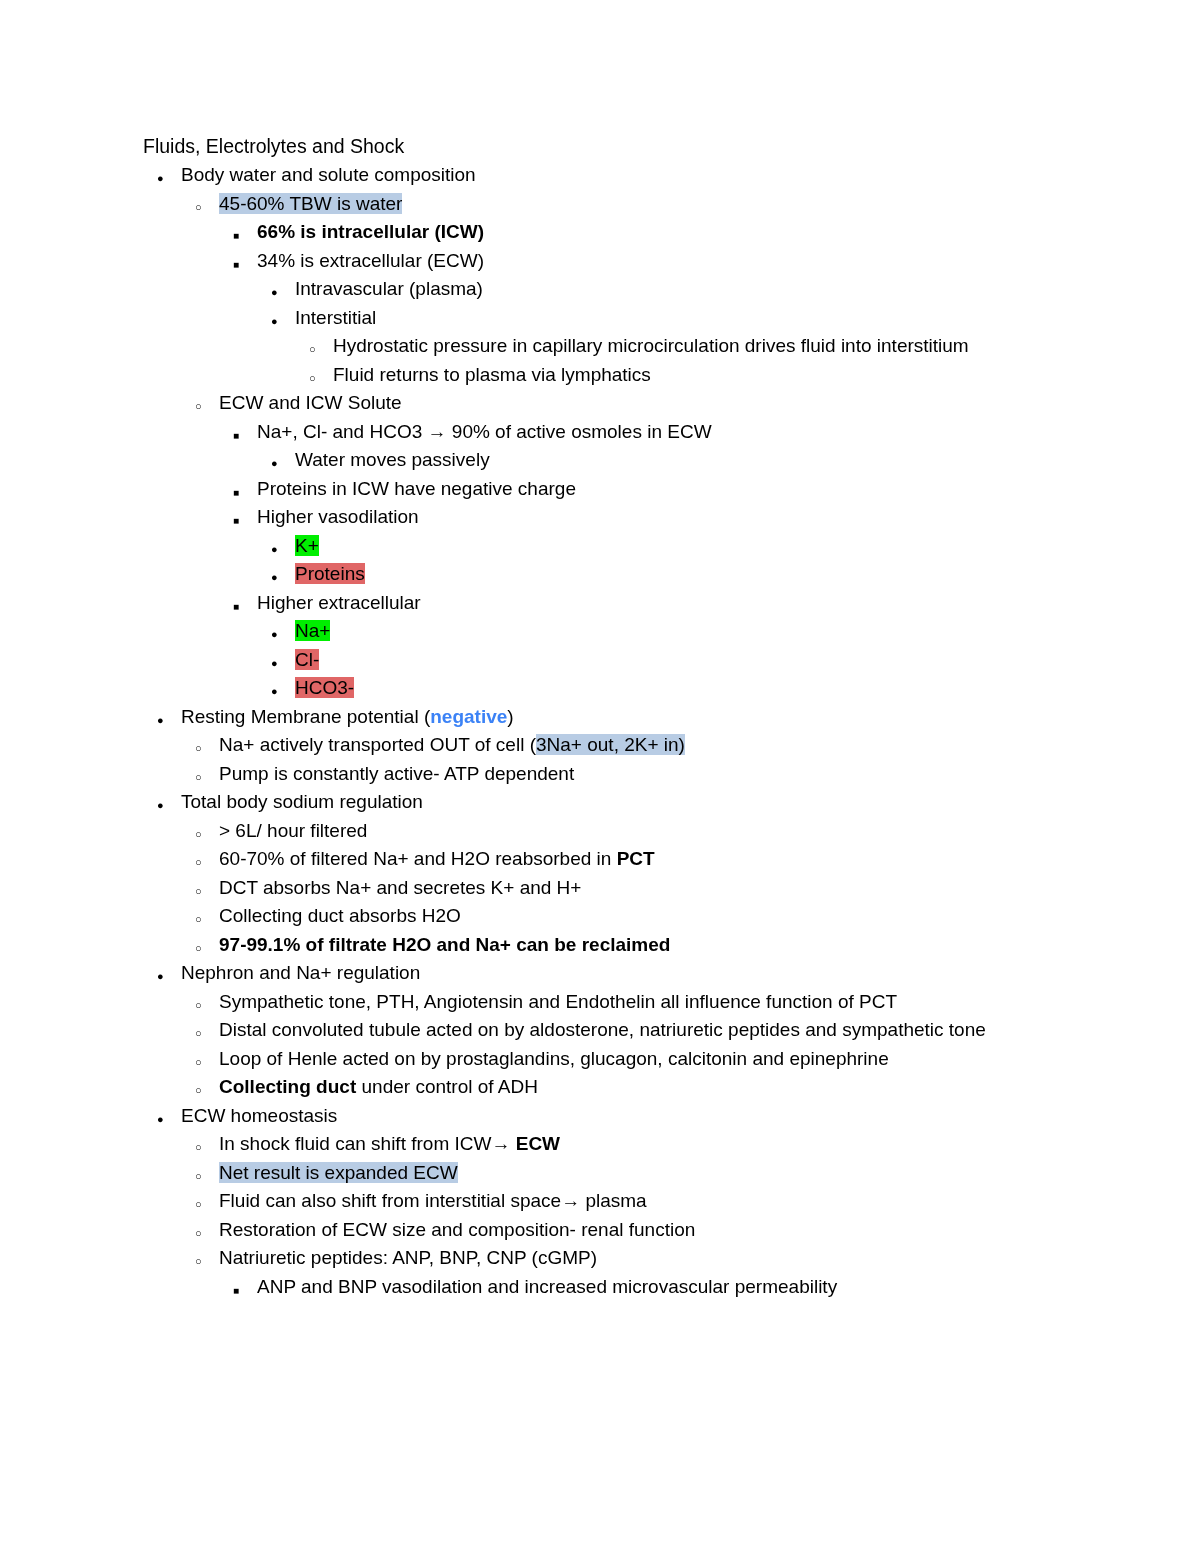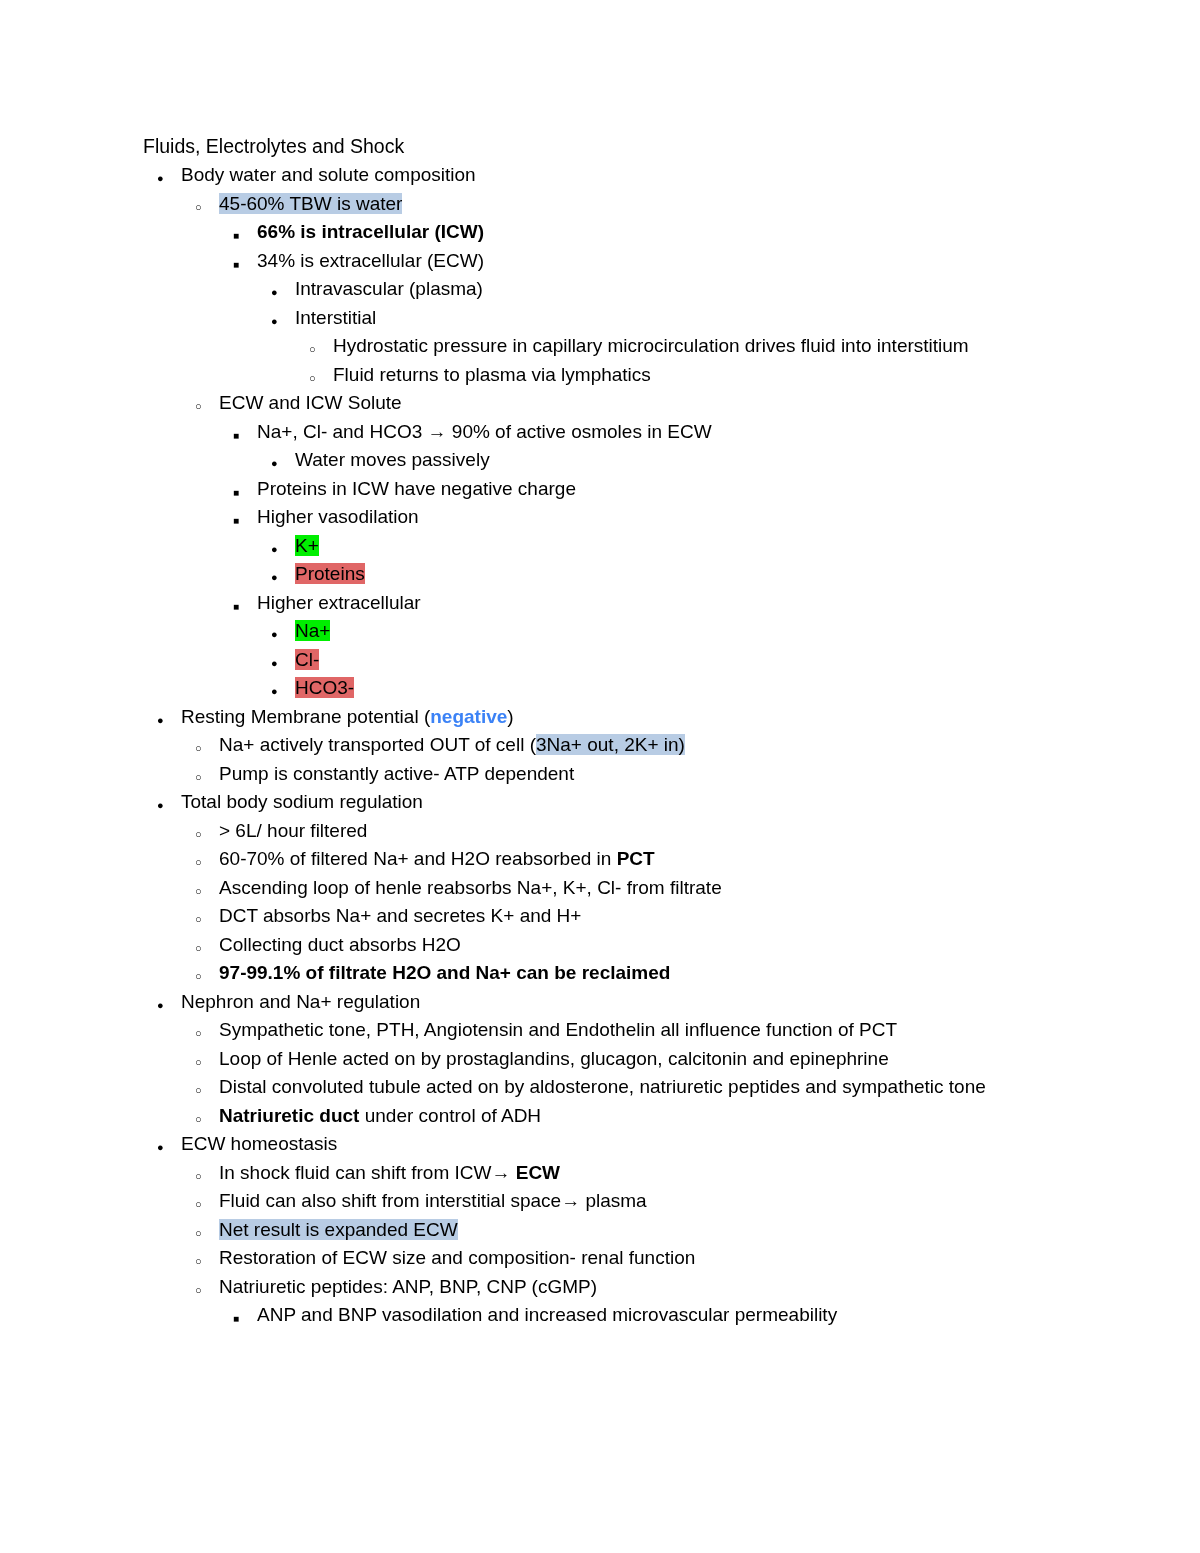--- a/index.html
+++ b/index.html
@@ -193,24 +193,20 @@
         <li class="item">
           <span class="bulletmark b-circle"></span>
           <span class="txt">&gt; 6L/ hour filtered</span>
         </li>
         <li class="item">
           <span class="bulletmark b-circle"></span>
           <span class="txt">60-70% of filtered Na+ and H2O reabsorbed in </span><span class="txt bold">PCT</span>
         </li>
         <li class="item">
           <span class="bulletmark b-circle"></span>
-          <span class="txt">Ascending loop of henle reabsorbs Na+, K+, Cl- from filtrate</span>
-        </li>
-        <li class="item">
-          <span class="bulletmark b-circle"></span>
           <span class="txt">DCT absorbs Na+ and secretes K+ and H+</span>
         </li>
         <li class="item">
           <span class="bulletmark b-circle"></span>
           <span class="txt">Collecting duct absorbs H2O</span>
         </li>
         <li class="item">
           <span class="bulletmark b-circle"></span>
           <span class="txt bold">97-99.1% of filtrate H2O and Na+ can be reclaimed</span>
         </li>
@@ -220,48 +216,48 @@
     <li class="item">
       <span class="bulletmark b-disc"></span>
       <span class="txt">Nephron and Na+ regulation</span>
       <ul class="lvl">
         <li class="item">
           <span class="bulletmark b-circle"></span>
           <span class="txt">Sympathetic tone, PTH, Angiotensin and Endothelin all influence function of PCT</span>
         </li>
         <li class="item">
           <span class="bulletmark b-circle"></span>
+          <span class="txt">Distal convoluted tubule acted on by aldosterone, natriuretic peptides and sympathetic tone</span>
+        </li>
+        <li class="item">
+          <span class="bulletmark b-circle"></span>
           <span class="txt">Loop of Henle acted on by prostaglandins, glucagon, calcitonin and epinephrine</span>
         </li>
         <li class="item">
           <span class="bulletmark b-circle"></span>
-          <span class="txt">Distal convoluted tubule acted on by aldosterone, natriuretic peptides and sympathetic tone</span>
-        </li>
-        <li class="item">
-          <span class="bulletmark b-circle"></span>
-          <span class="txt bold">Natriuretic duct</span><span class="txt"> under control of ADH</span>
+          <span class="txt bold">Collecting duct</span><span class="txt"> under control of ADH</span>
         </li>
       </ul>
     </li>
 
     <li class="item">
       <span class="bulletmark b-disc"></span>
       <span class="txt">ECW homeostasis</span>
       <ul class="lvl">
         <li class="item">
           <span class="bulletmark b-circle"></span>
           <span class="txt">In shock fluid can shift from ICW→ </span><span class="txt bold">ECW</span>
         </li>
         <li class="item">
           <span class="bulletmark b-circle"></span>
+          <span class="txt hl-blue">Net result is expanded ECW</span>
+        </li>
+        <li class="item">
+          <span class="bulletmark b-circle"></span>
           <span class="txt">Fluid can also shift from interstitial space→ plasma</span>
-        </li>
-        <li class="item">
-          <span class="bulletmark b-circle"></span>
-          <span class="txt hl-blue">Net result is expanded ECW</span>
         </li>
         <li class="item">
           <span class="bulletmark b-circle"></span>
           <span class="txt">Restoration of ECW size and composition- renal function</span>
         </li>
         <li class="item">
           <span class="bulletmark b-circle"></span>
           <span class="txt">Natriuretic peptides: ANP, BNP, CNP (cGMP)</span>
           <ul class="lvl">
             <li class="item">

